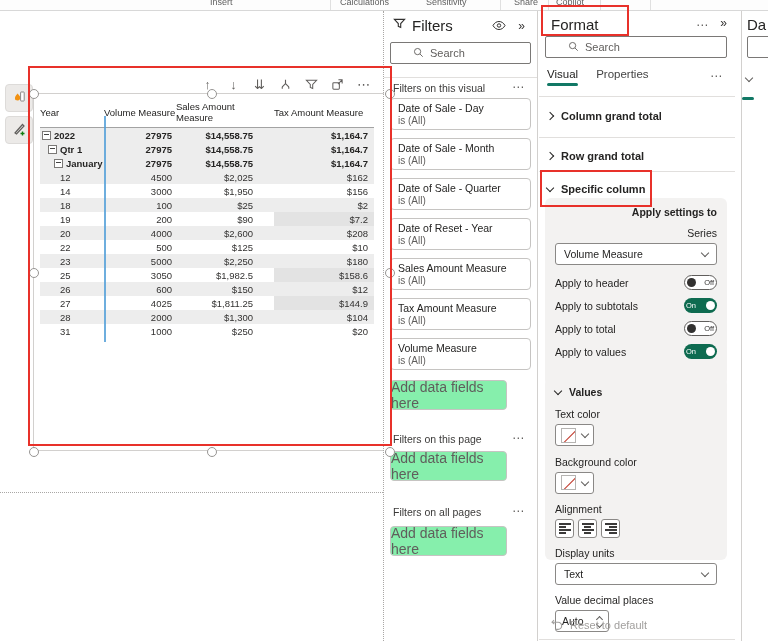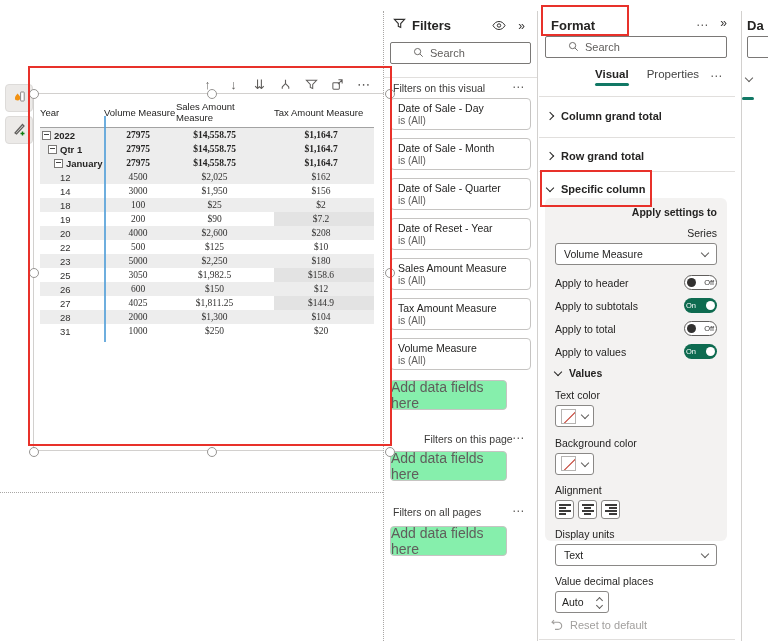--- a/index.html
+++ b/index.html
@@ -30,21 +30,21 @@
 
   
   .matrix{position:absolute;left:6px;top:4px;right:6px;}
   table.mx{border-collapse:collapse;width:334px;table-layout:fixed;font-size:9.5px;color:#323130;}
   table.mx th{font-weight:normal;color:#252423;text-align:left;padding:3px 0 4px 0;border-bottom:1px solid #a3a3a3;}
   table.mx td{height:14px;padding:0;white-space:nowrap;overflow:hidden;}
   table.mx .c-year{width:64px;}
   table.mx .c-vol{width:72px;}
   table.mx .c-sales{width:98px;}
   table.mx .c-tax{width:100px;}
-  table.mx td.num{text-align:center;font-family:Liberation Serif, serif;}
+  table.mx td.num{text-align:right;}
   table.mx td.c-vol{padding-right:4px;}
   table.mx td.c-sales{padding-right:21px;}
   table.mx td.c-tax{padding-right:6px;}
   tr.shaded td{background:var(--band,#ededed);}
   td.tax-hi{background:var(--taxhi,#e4e4e4) !important;}
   tr.boldrow td{font-weight:bold;color:#252423;}
   tr.totalrow td{border-top:1px solid #323130;font-weight:bold;}
   .rowlab{display:flex;align-items:center;gap:3px;}
   .expander{flex:0 0 auto;width:7px;height:7px;border:1px solid #7a7876;position:relative;background:#fff;}
   .expander::after{content:"";position:absolute;left:1px;right:1px;top:2.5px;border-top:1px solid #444;}
@@ -59,37 +59,37 @@
   .chev{display:inline-block;width:5px;height:5px;border-right:1.3px solid #605e5c;border-bottom:1.3px solid #605e5c;}
   .chev.down{transform:rotate(45deg);margin-top:-2px;}
   .chev.right{transform:rotate(-45deg);}
   .chev.dark{border-color:#252423;}
   .ellipsis{color:#605e5c;font-size:12px;letter-spacing:1px;}
   .divider{position:absolute;height:1px;background:#e1dfdd;}
 
   
   .filters-pane{position:absolute;left:384px;top:11px;width:154px;height:630px;background:#fff;
                 border-right:1px solid #d2d0ce;box-sizing:border-box;}
-  .pane-title{font-size:13px;font-weight:bold;color:#252423;}
+  .pane-title{font-size:15px;font-weight:normal;color:#252423;}
   .fheader{position:absolute;left:9px;top:5px;display:flex;align-items:center;gap:6px;}
   .fheader-icons{position:absolute;top:6px;right:12px;display:flex;gap:12px;align-items:center;color:#323130;}
   .filter-card{position:absolute;left:6px;width:141px;height:32px;background:#fff;border:1px solid #c6c4c2;
                border-radius:4px;box-sizing:border-box;padding:3px 7px;}
   .filter-card .fname{font-size:10.5px;color:#252423;white-space:nowrap;overflow:hidden;}
   .filter-card .fcond{font-size:10px;color:#605e5c;margin-top:1px;}
   .add-card{position:absolute;left:6px;width:117px;height:30px;background:#86efac;border:1px solid #c6c4c2;
             border-radius:4px;box-sizing:border-box;display:flex;align-items:center;justify-content:center;
             font-size:14px;color:#605e5c;}
   .sect-label{position:absolute;left:9px;font-size:10.5px;color:#3b3a39;}
   .sect-dots{position:absolute;right:12px;}
 
   
   .format-pane{position:absolute;left:539px;top:11px;width:198px;height:630px;background:#fff;box-sizing:border-box;}
   .fp-tabs{position:absolute;left:8px;top:57px;display:flex;gap:18px;font-size:11.5px;color:#323130;}
-  .fp-tab.active{font-weight:bold;color:#252423;position:relative;margin-left:48px;}
+  .fp-tab.active{font-weight:normal;color:#252423;position:relative;}
   .tab-underline{position:absolute;left:0;bottom:-6px;width:100%;height:3px;border-radius:2px;background:var(--teal,#117865);}
   .fp-section{position:absolute;left:8px;display:flex;align-items:center;gap:8px;font-size:11px;color:#252423;font-weight:bold;}
   .fp-card{position:absolute;left:6px;width:182px;background:#f3f2f1;border-radius:6px;box-sizing:border-box;padding:8px 10px;}
   .fp-lbl{font-size:10.5px;color:#252423;}
   .dd{display:flex;justify-content:space-between;align-items:center;background:#fff;border:1px solid #8a8886;
       border-radius:3px;height:22px;padding:0 8px;box-sizing:border-box;font-size:10.5px;color:#252423;}
   .toggle-row{display:flex;justify-content:space-between;align-items:center;height:23px;}
   .toggle-row .tlabel{font-size:10.5px;color:#252423;}
   .pill{display:flex;align-items:center;justify-content:space-between;width:33px;height:15px;border-radius:9px;
         padding:0 2px;box-sizing:border-box;font-size:7.5px;}
@@ -120,20 +120,32 @@
 
   
   .data-pane{position:absolute;left:741px;top:11px;width:27px;height:630px;background:#fff;border-left:1px solid #d2d0ce;}
   .teal-dash{position:absolute;border-radius:2px;background:var(--teal,#117865);}
 </style>
 </head>
 <body>
 
 <div class="app">
 
+  <div class="topstrip" id="topstrip">
+      <span class="ribbon-frag" style="left: 210px;">Insert</span>
+      <span class="ribbon-frag" style="left: 340px;">Calculations</span>
+      <span class="ribbon-frag" style="left: 426px;">Sensitivity</span>
+      <span class="ribbon-frag" style="left: 514px;">Share</span>
+      <span class="ribbon-frag" style="left: 556px;">Copilot</span>
+      <span class="ribbon-sep" style="left: 330px;"></span>
+      <span class="ribbon-sep" style="left: 500px;"></span>
+      <span class="ribbon-sep" style="left: 548px;"></span>
+      <span class="ribbon-sep" style="left: 600px;"></span>
+      <span class="ribbon-sep" style="left: 650px;"></span>
+    </div>
 
   <div class="canvas">
 
     <div class="side-btn" style="left:5px;top:73px;">
       <span>
         <svg width="15" height="15" viewBox="0 0 15 15">
           <path d="M3.5 11c-1.4-2.2.3-5 2.2-6.6.7 1.6 2.6 2.3 2.6 4.4 0 1.6-1.1 2.6-2.4 2.6-1 0-1.9-.1-2.4-.4z" fill="#f29111"></path>
           <rect x="8.6" y="3" width="3.6" height="9" rx="0.5" fill="#fff" stroke="#8a8886"></rect>
         </svg>
       </span>
@@ -421,21 +433,21 @@
           <div class="fname">Tax Amount Measure</div>
           <div class="fcond">is (All)</div>
         </div>
         <div class="filter-card" style="top: 327px;">
           <div class="fname">Volume Measure</div>
           <div class="fcond">is (All)</div>
         </div>
       </div>
     <div class="add-card" style="top:369px;">Add data fields here</div>
 
-    <div class="sect-label" style="top:422px;margin-left:31px;">Filters on this page</div>
+    <div class="sect-label" style="top:422px;">Filters on this page</div>
     <div class="sect-dots ellipsis" style="top:420px;">⋯</div>
     <div class="add-card" style="top:440px;">Add data fields here</div>
 
     <div class="sect-label" style="top:495px;">Filters on all pages</div>
     <div class="sect-dots ellipsis" style="top:493px;">⋯</div>
     <div class="add-card" style="top:515px;">Add data fields here</div>
   </div>
 
   <div class="format-pane">
     <div class="abs" style="left:12px;top:5px;">
@@ -514,21 +526,21 @@
           <div class="toggle-row">
             <span class="tlabel">Apply to values</span>
             <span class="pill on">
               <span>On</span>
               <span class="knob"></span>
             </span>
           </div>
         </div>
     </div>
 
-    <div class="fp-card" style="top:348px;height:182px;">
+    <div class="fp-card" style="top:367px;height:182px;">
       <div style="display:flex;align-items:center;gap:8px;">
         <span class="chev down dark"></span>
         <span class="fp-lbl" style="font-weight:bold;">Values</span>
       </div>
       <div class="fp-lbl" style="margin-top:10px;">Text color</div>
       <div class="swatch-ctl" style="margin-top:4px;">
         <span class="swatch"></span>
         <span class="chev down"></span>
       </div>
       <div class="fp-lbl" style="margin-top:9px;">Background color</div>

